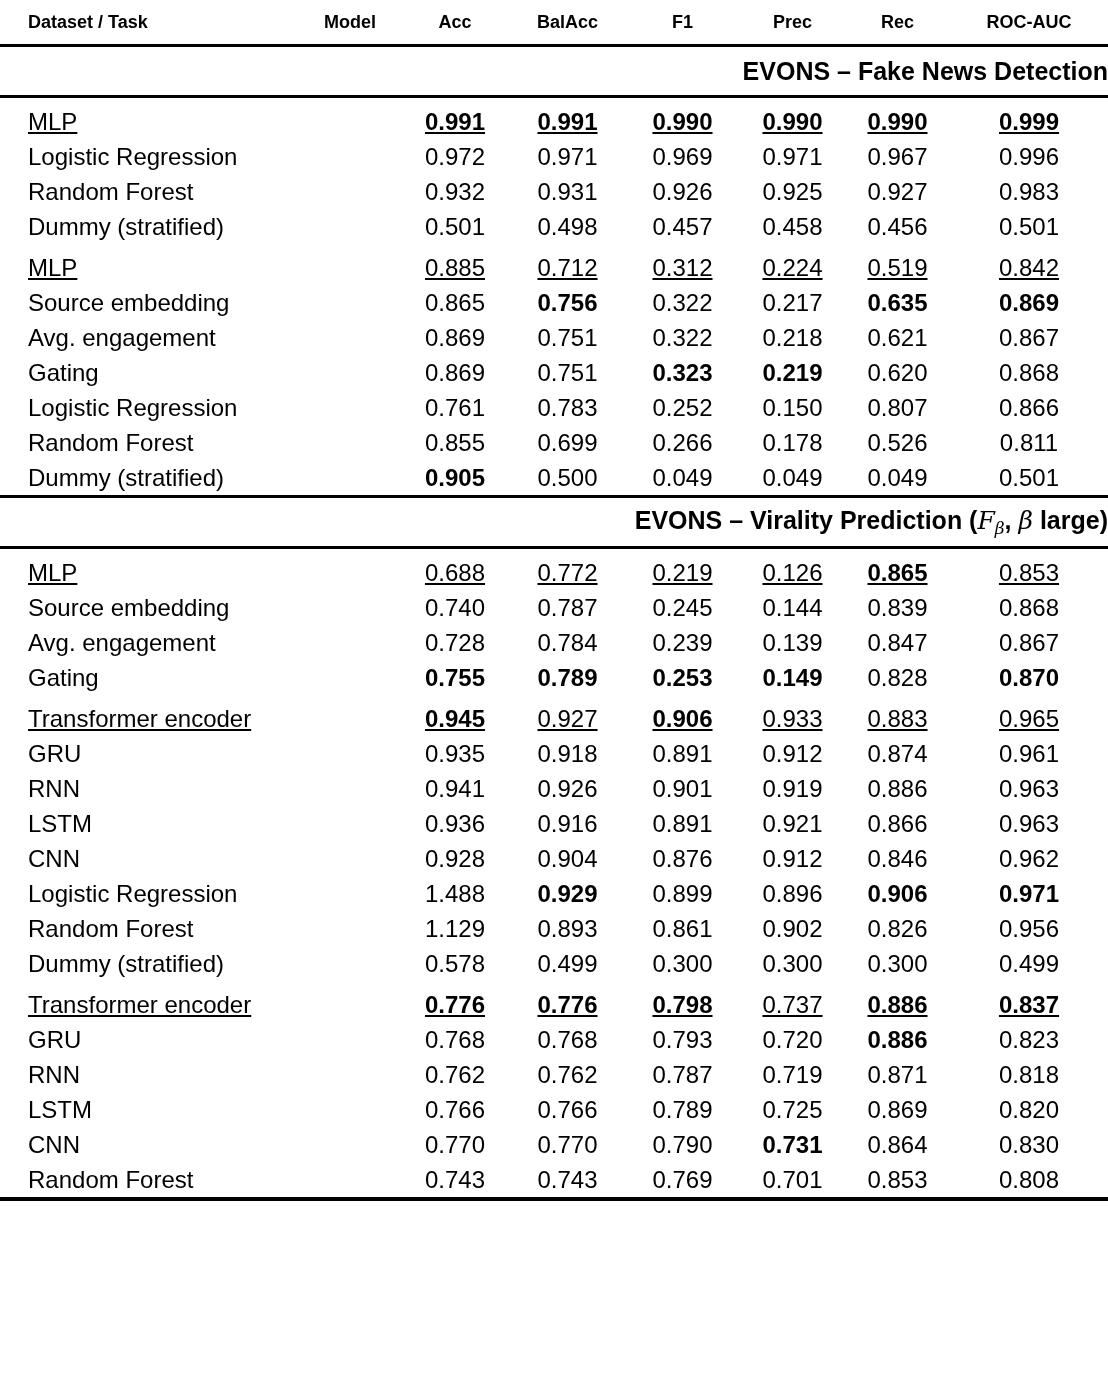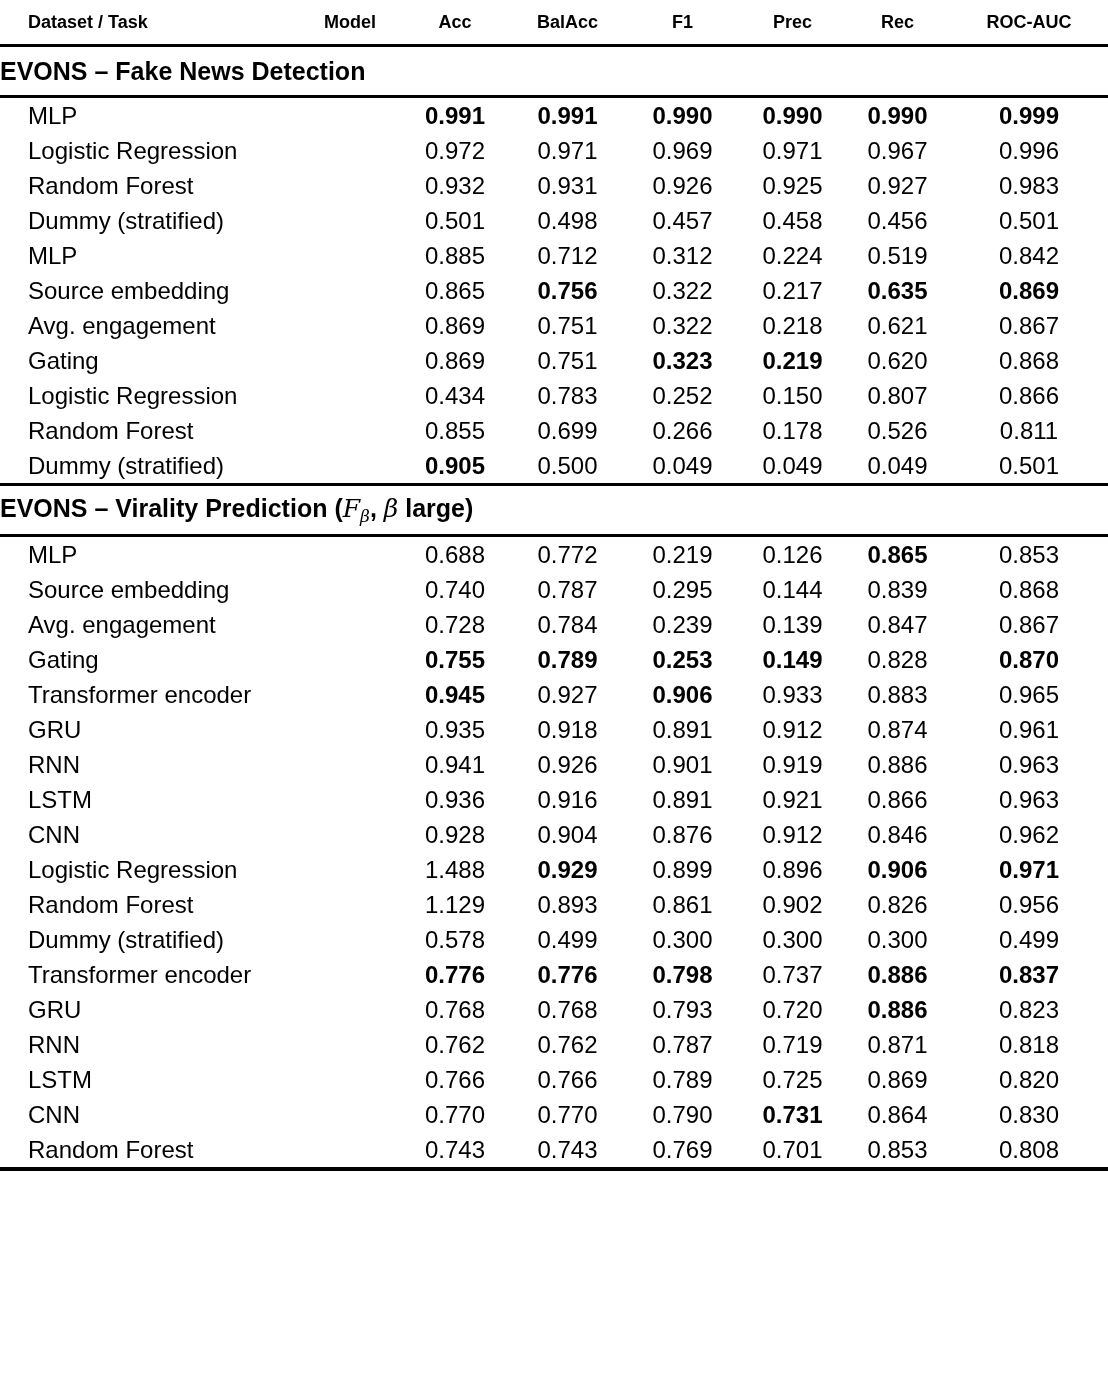--- a/index.html
+++ b/index.html
@@ -39,21 +39,21 @@
     border-bottom: 3px solid #000000;
     padding: 0;
   }
   thead th.left {
     text-align: left;
     padding-left: 28px;
   }
 
   tr.section-row td {
     height: 48px;
-    text-align: left;
+    text-align: right;
     vertical-align: middle;
     font-weight: 700;
     font-size: 25px;
     border-top: 3px solid #000000;
     border-bottom: 3px solid #000000;
     padding: 0;
   }
   .tp-bold { font-weight: 700; }
   .tp-math {
     font-family: "DejaVu Serif", serif;
@@ -67,21 +67,21 @@
     font-size: 0.68em;
     vertical-align: -0.3em;
   }
 
   tr.data-row td {
     height: 35px;
     vertical-align: middle;
     padding: 0;
     font-size: 24px;
   }
-  tr.data-row.first td { padding-top: 0; }
+  tr.data-row.first td { padding-top: 6px; text-decoration: underline; }
   tr.data-row.last td  { }
   td.model-cell {
     text-align: left;
     padding-left: 28px !important;
     white-space: nowrap;
   }
   td.value-cell { text-align: center; }
   td.value-cell.best { font-weight: 700; }
 </style>
 </head>
@@ -181,21 +181,21 @@
         <td colspan="2" class="model-cell">Gating</td>
         <td class="value-cell">0.869</td>
         <td class="value-cell">0.751</td>
         <td class="value-cell best">0.323</td>
         <td class="value-cell best">0.219</td>
         <td class="value-cell">0.620</td>
         <td class="value-cell">0.868</td>
       </tr>
       <tr class="data-row">
         <td colspan="2" class="model-cell">Logistic Regression</td>
-        <td class="value-cell">0.434</td>
+        <td class="value-cell">0.761</td>
         <td class="value-cell">0.783</td>
         <td class="value-cell">0.252</td>
         <td class="value-cell">0.150</td>
         <td class="value-cell">0.807</td>
         <td class="value-cell">0.866</td>
       </tr>
       <tr class="data-row">
         <td colspan="2" class="model-cell">Random Forest</td>
         <td class="value-cell">0.855</td>
         <td class="value-cell">0.699</td>
@@ -222,21 +222,21 @@
         <td class="value-cell">0.772</td>
         <td class="value-cell">0.219</td>
         <td class="value-cell">0.126</td>
         <td class="value-cell best">0.865</td>
         <td class="value-cell">0.853</td>
       </tr>
       <tr class="data-row">
         <td colspan="2" class="model-cell">Source embedding</td>
         <td class="value-cell">0.740</td>
         <td class="value-cell">0.787</td>
-        <td class="value-cell">0.295</td>
+        <td class="value-cell">0.245</td>
         <td class="value-cell">0.144</td>
         <td class="value-cell">0.839</td>
         <td class="value-cell">0.868</td>
       </tr>
       <tr class="data-row">
         <td colspan="2" class="model-cell">Avg. engagement</td>
         <td class="value-cell">0.728</td>
         <td class="value-cell">0.784</td>
         <td class="value-cell">0.239</td>
         <td class="value-cell">0.139</td>

